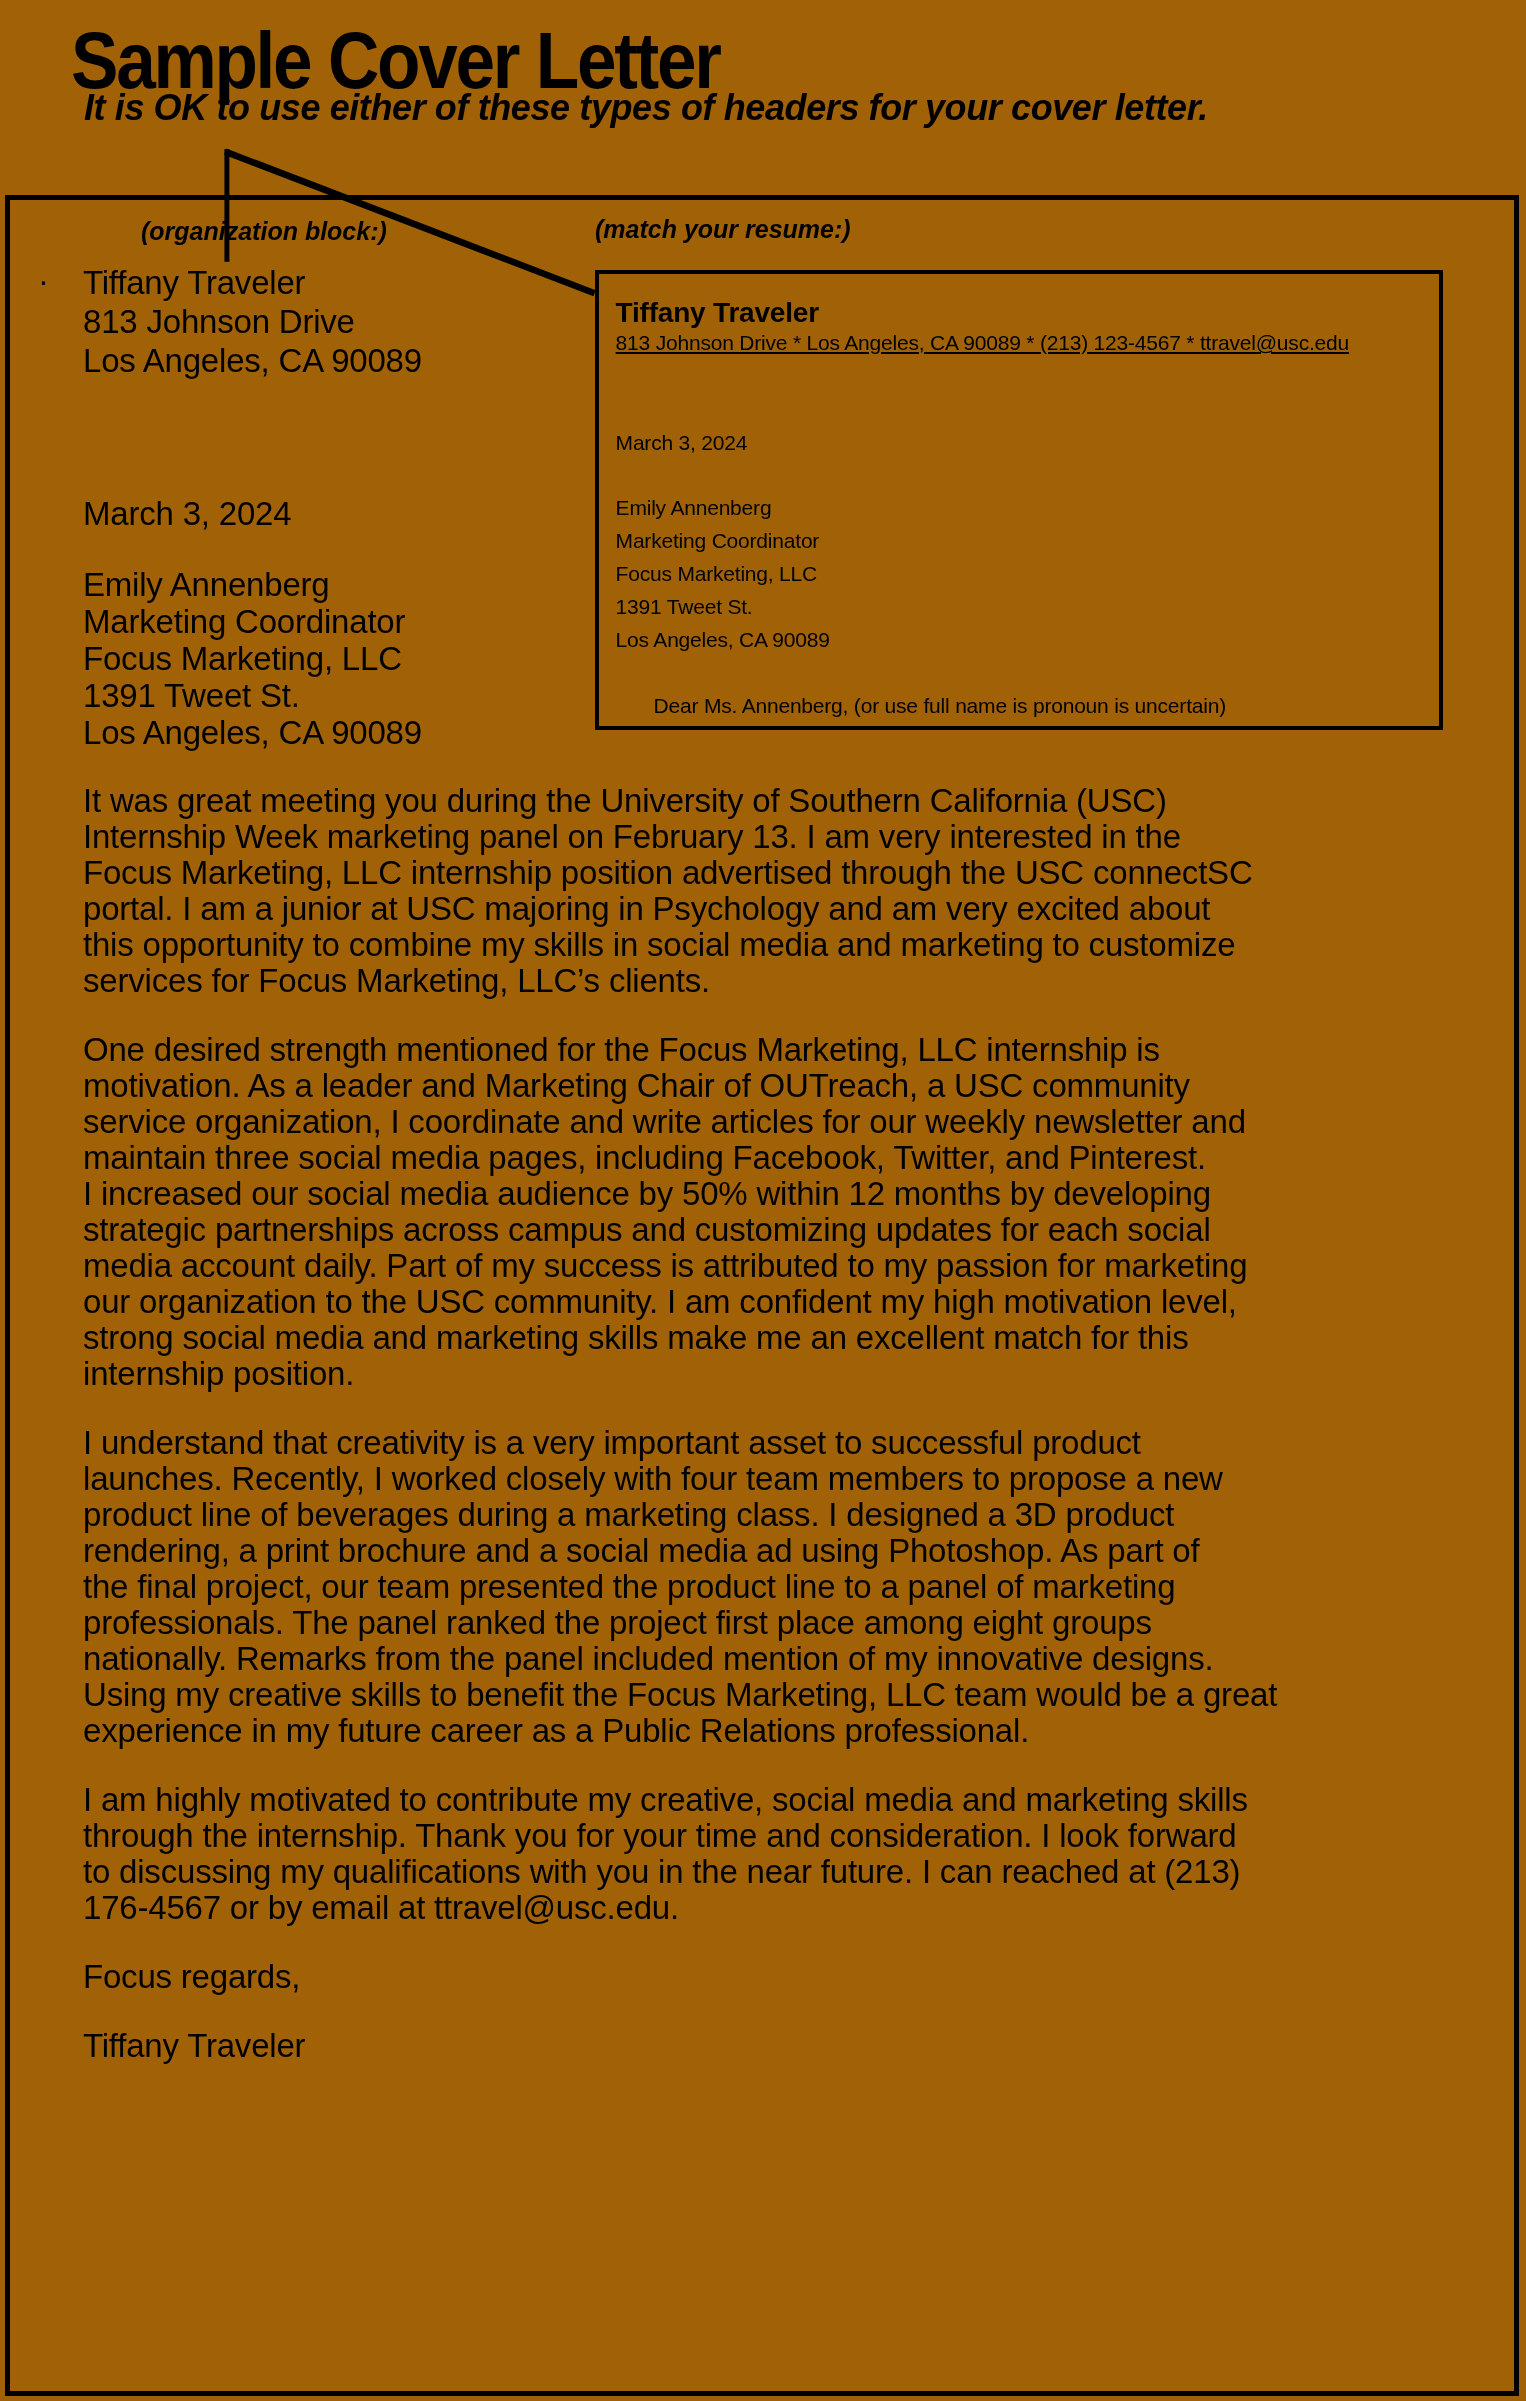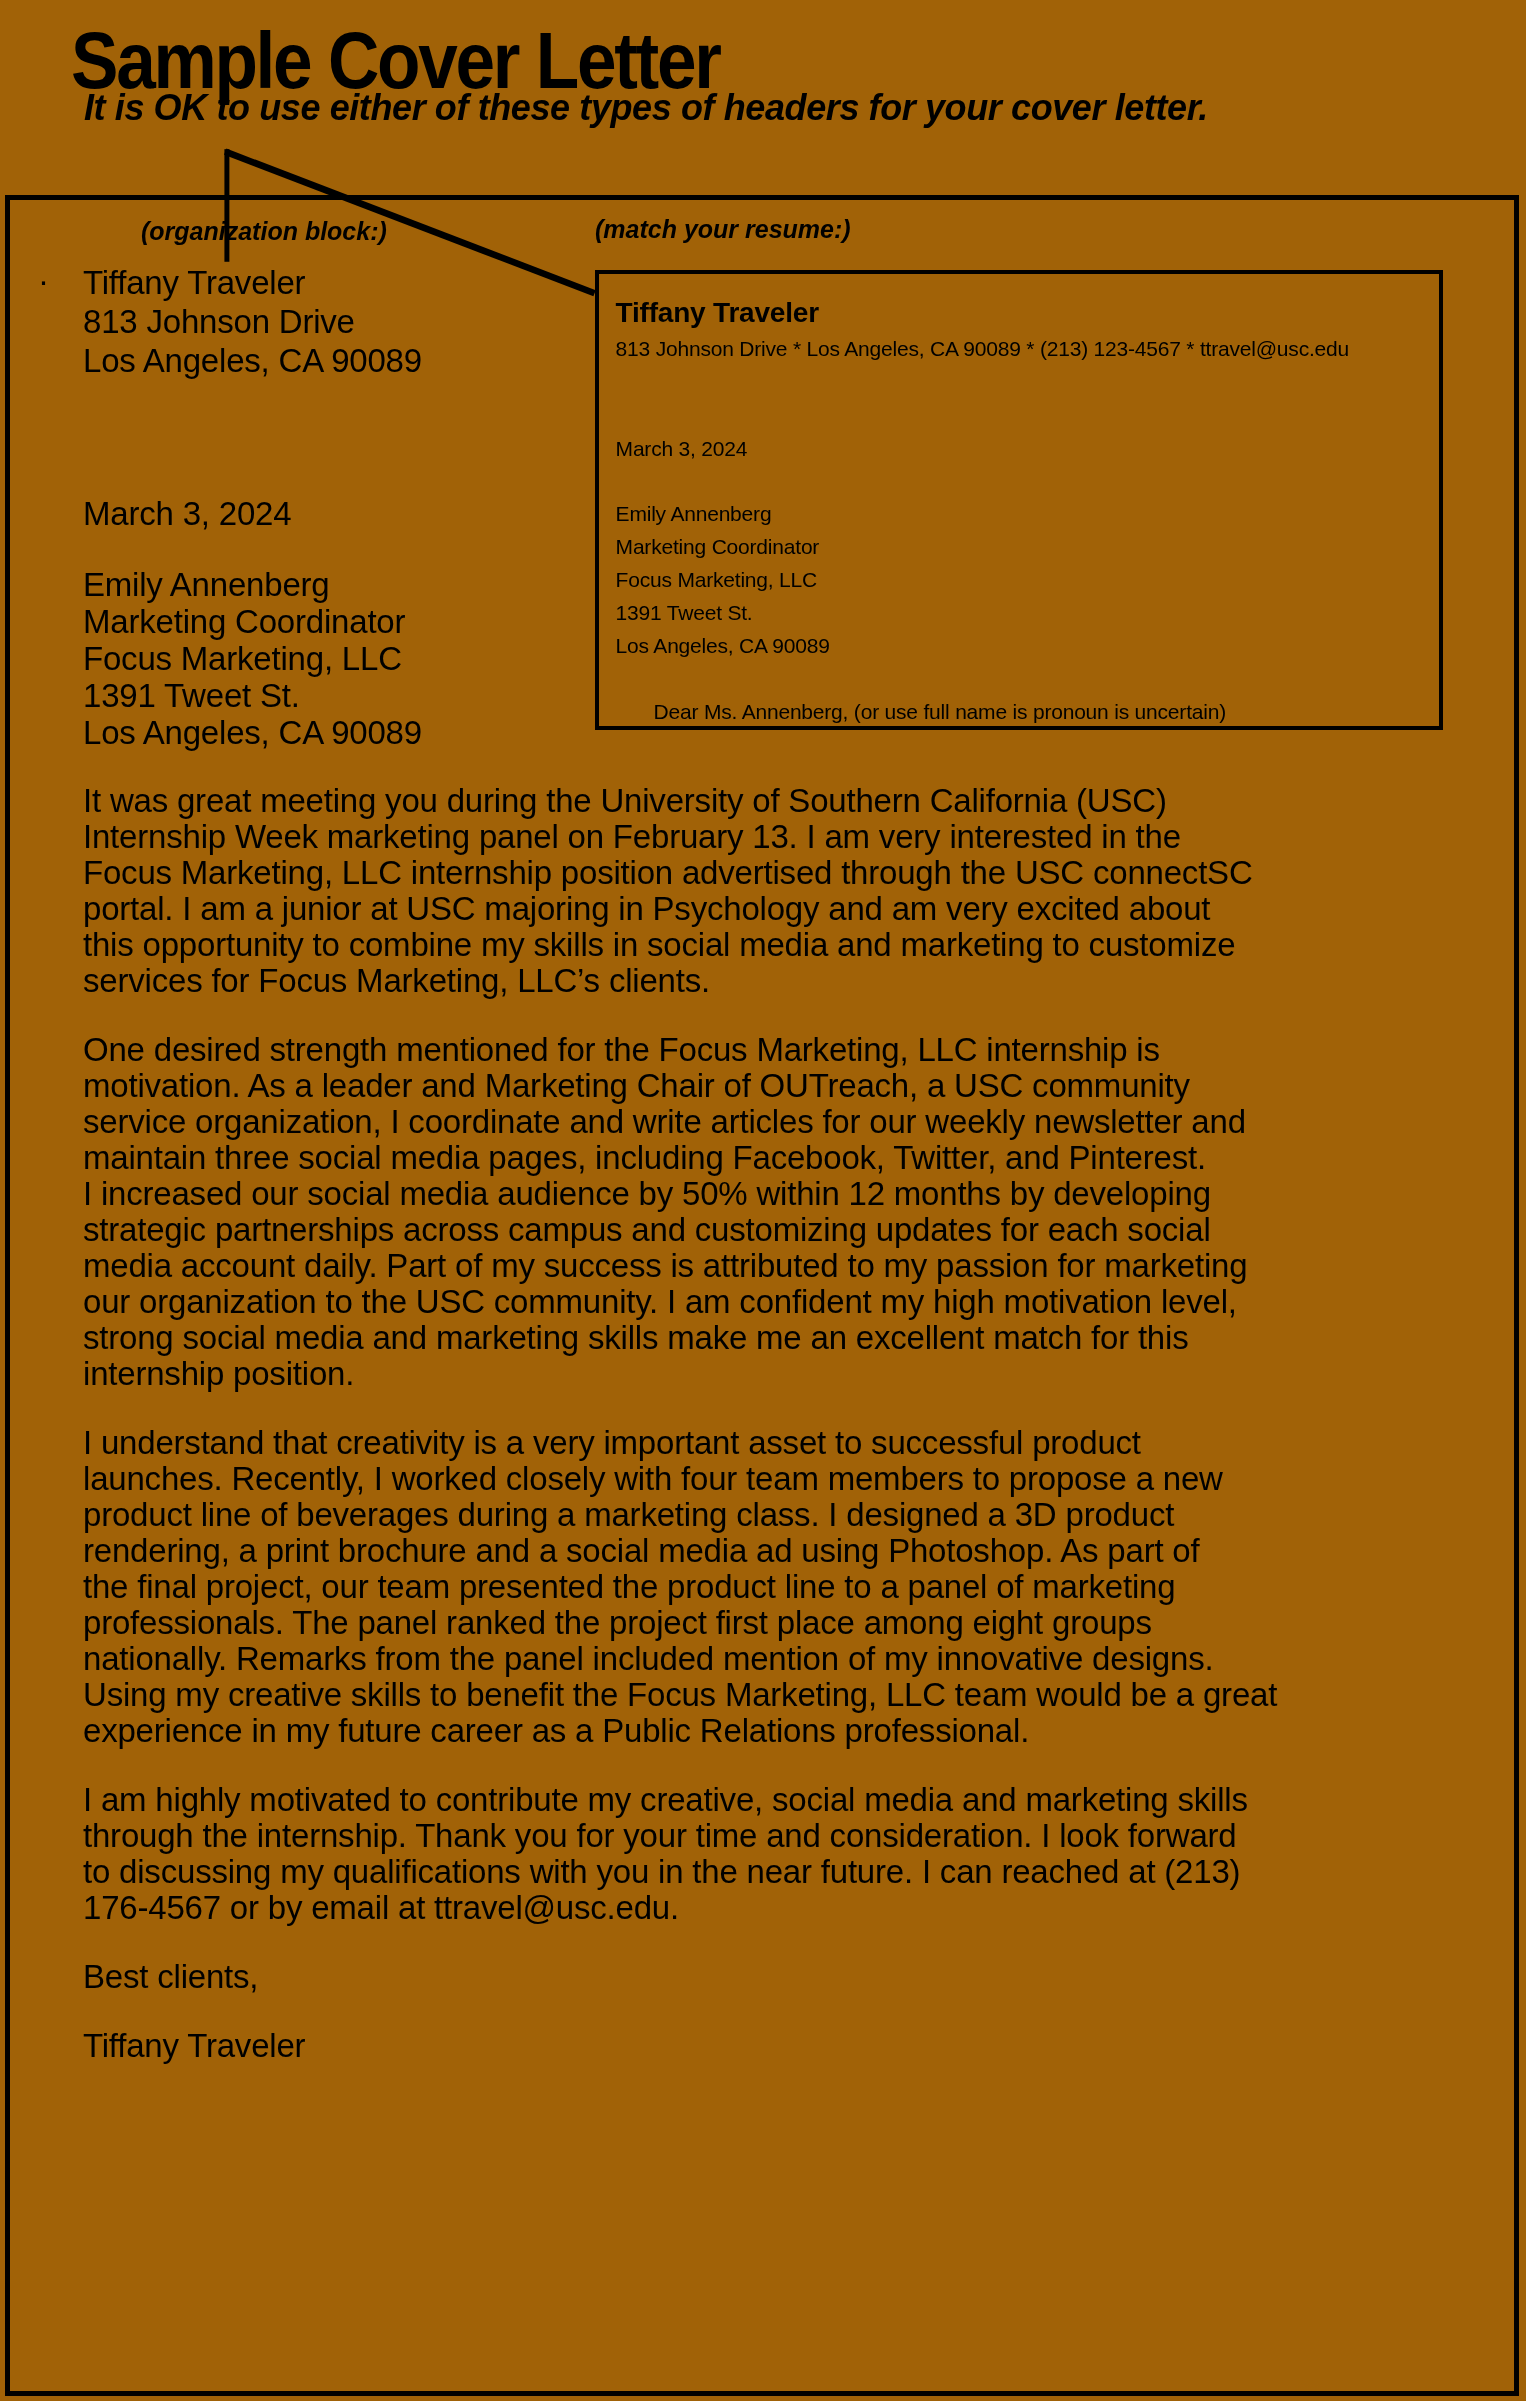--- a/index.html
+++ b/index.html
@@ -74,23 +74,24 @@
     box-sizing: border-box;
     padding: 0 16.6px;
   }
   .r-name {
     margin-top: 23px;
     font-size: 28px;
     font-weight: bold;
     letter-spacing: -0.2px;
   }
   .r-contact {
-    margin-top: 8px;
+    margin-top: 2px;
     font-size: 21px;
     letter-spacing: -0.2px;
+    text-decoration: underline;
     white-space: nowrap;
   }
   .r-date { margin-top: 76px; font-size: 21px; letter-spacing: -0.2px; }
   .r-recipient {
     margin-top: 36px;
     font-size: 21px;
     line-height: 33px;
     letter-spacing: -0.2px;
     white-space: pre-line;
   }
@@ -174,18 +175,18 @@
 rendering, a print brochure and a social media ad using Photoshop.  As part of
 the final project, our team presented the product line to a panel of marketing
 professionals.  The panel ranked the project first place among eight groups
 nationally.  Remarks from the panel  included mention of my innovative designs.
 Using my creative skills to benefit the Focus Marketing, LLC team would be a great
 experience in my future career as a Public Relations professional.</p>
     <p>I am highly motivated to contribute my creative, social media and marketing skills
 through the internship.  Thank you for your time and consideration.  I look forward
 to discussing my qualifications with you in the near future.  I can reached at (213)
 176-4567 or by email at ttravel@usc.edu.</p>
-    <p>Best clients,</p>
+    <p>Focus regards,</p>
     <p class="signature">Tiffany Traveler</p>
   </div>
 
 </div>
 
 
 </body></html>

